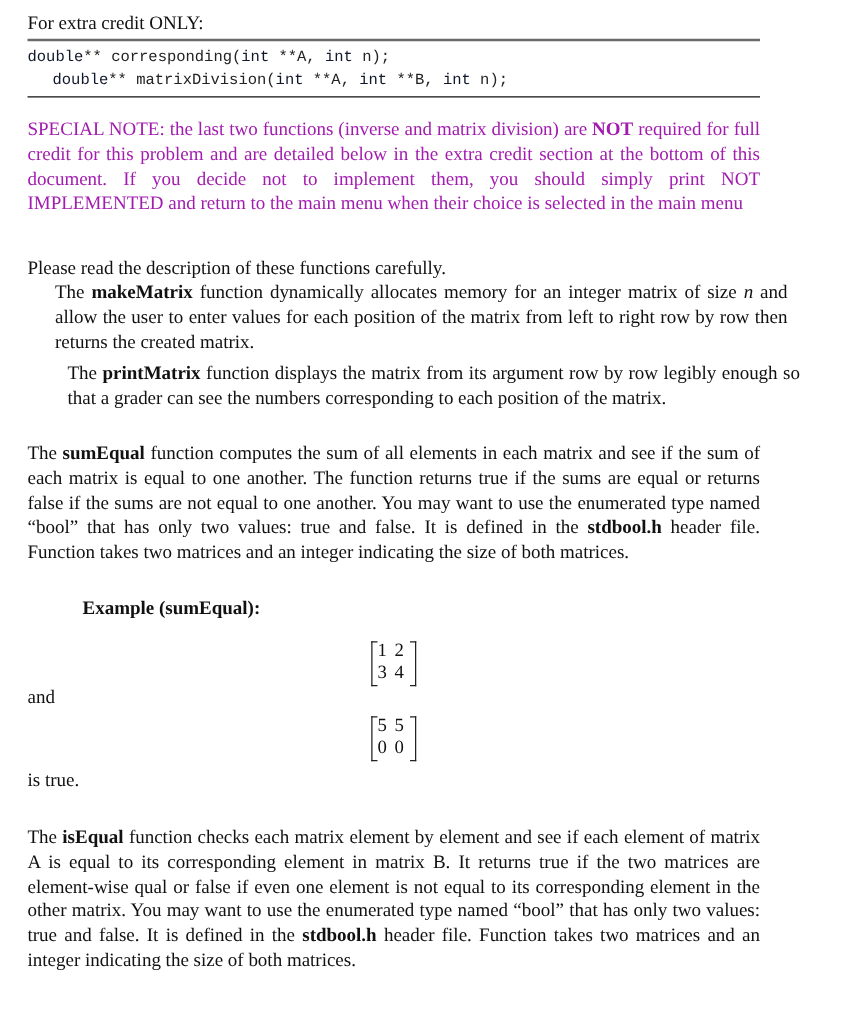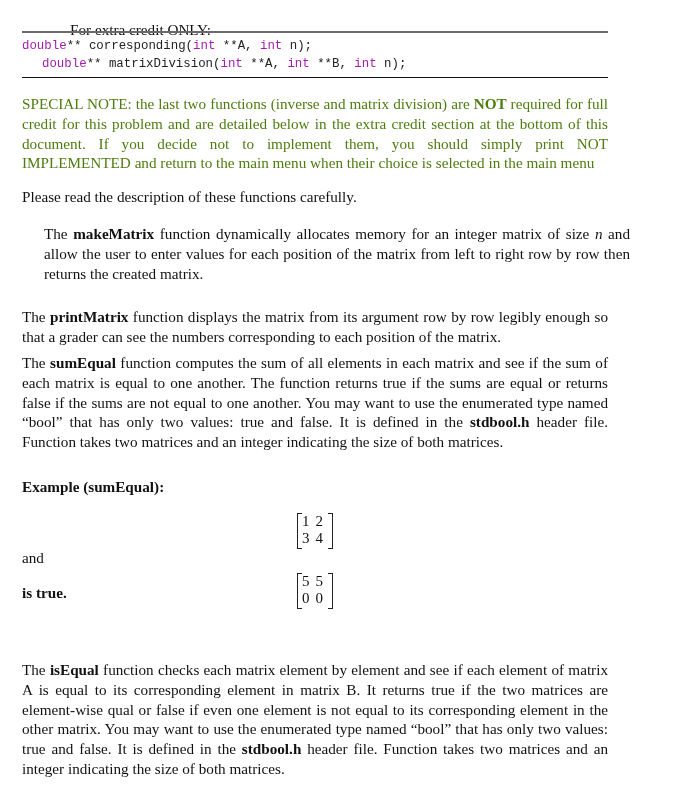--- a/index.html
+++ b/index.html
@@ -3,29 +3,29 @@
   <meta charset="utf-8">
   <style>
     html, body { margin: 0; padding: 0; background: #ffffff; }
     body {
       width: 690px; height: 811px; overflow: hidden; position: relative;
       font-family: "Liberation Serif", "DejaVu Serif", serif;
       color: #111111;
       font-size: 15.2px;
     }
     .page { position: absolute; left: 22px; top: 0; width: 586px; }
-    .heading { position: absolute; top: 20px; left: 0; font-size: 15.2px; line-height: 20px; margin-left: 48px; }
+    .heading { position: absolute; top: 9px; left: 0; font-size: 15.2px; line-height: 20px; }
     .rule-top { position: absolute; top: 31px; left: 0; width: 586px; height: 2px; background: #6a6a6a; }
     .code-line { position: absolute; left: 0; font-family: "Liberation Mono", "DejaVu Sans Mono", monospace; font-size: 12.4px; line-height: 16px; color: #222; white-space: pre; }
     .code-line.l1 { top: 38px; }
     .code-line.l2 { top: 56px; margin-left: 20px; }
-    .kw { color: #a21caf; }
+    .kw { color: #0f172a; }
     .rule-bottom { position: absolute; top: 77px; left: 0; width: 586px; height: 1px; background: #111; }
     .para { position: absolute; left: 0; width: 586px; line-height: 19.8px; text-align: justify; font-size: 15.2px; }
-    .para.red { color: #4d7c0f; }
+    .para.red { color: #a21caf; }
     b { font-weight: bold; }
     i { font-style: italic; }
     .matrix { position: absolute; font-size: 15px; line-height: 17px; }
     .matrix .bl, .matrix .br {
       position: absolute; top: 0; width: 4px; height: 34px;
       border-top: 1px solid #222; border-bottom: 1px solid #222;
     }
     .matrix .bl { left: 0; border-left: 1px solid #222; }
     .matrix .br { right: 0; border-right: 1px solid #222; }
     .matrix .row { display: flex; padding-left: 5px; padding-right: 5px; }
@@ -42,29 +42,29 @@
   <div class="rule-top"></div>
 
   <div class="code-line l1"><span class="kw">double</span><span>** corresponding(</span><span class="kw">int</span><span> **A, </span><span class="kw">int</span><span> n);</span></div>
 
   <div class="code-line l2"><span class="kw">double</span><span>** matrixDivision(</span><span class="kw">int</span><span> **A, </span><span class="kw">int</span><span> **B, </span><span class="kw">int</span><span> n);</span></div>
 
   <div class="rule-bottom"></div>
 
   <div class="para red" style="top:94px;"><span>SPECIAL NOTE: the last two functions (inverse and matrix division) are </span><b>NOT</b><span> required for full credit for this problem and are detailed below in the extra credit section at the bottom of this document. If you decide not to implement them, you should simply print NOT IMPLEMENTED and return to the main menu when their choice is selected in the main menu</span></div>
 
-  <div class="para" style="top:187px;">Please read the description of these functions carefully.</div>
+  <div class="para" style="top:205px;">Please read the description of these functions carefully.</div>
 
   <div class="para" style="top:224px;margin-left:22px;"><span>The </span><b>makeMatrix</b><span> function dynamically allocates memory for an integer matrix of size </span><i>n</i><span> and allow the user to enter values for each position of the matrix from left to right row by row then returns the created matrix.</span></div>
 
-  <div class="para" style="top:307px;"><span>The </span><b>printMatrix</b><span> function displays the matrix from its argument row by row legibly enough so that a grader can see the numbers corresponding to each position of the matrix.</span></div>
+  <div class="para" style="top:289px;margin-left:32px;"><span>The </span><b>printMatrix</b><span> function displays the matrix from its argument row by row legibly enough so that a grader can see the numbers corresponding to each position of the matrix.</span></div>
 
   <div class="para" style="top:353px;"><span>The </span><b>sumEqual</b><span> function computes the sum of all elements in each matrix and see if the sum of each matrix is equal to one another. The function returns true if the sums are equal or returns false if the sums are not equal to one another. You may want to use the enumerated type named “bool” that has only two values: true and false. It is defined in the </span><b>stdbool.h</b><span> header file. Function takes two matrices and an integer indicating the size of both matrices.</span></div>
 
-  <div class="para" style="top:477px;"><b>Example (sumEqual):</b></div>
+  <div class="para" style="top:477px;margin-left:44px;"><b>Example (sumEqual):</b></div>
 
   <div class="matrix" style="left:275px; top:513px; width:36px;">
     <div class="bl"></div>
     <div class="row">
         <span class="cell">1</span>
         <span class="cell">2</span>
       </div>
     <div class="row">
         <span class="cell">3</span>
         <span class="cell">4</span>
@@ -80,17 +80,17 @@
         <span class="cell">5</span>
         <span class="cell">5</span>
       </div>
     <div class="row">
         <span class="cell">0</span>
         <span class="cell">0</span>
       </div>
     <div class="br"></div>
   </div>
 
-  <div class="para" style="top:583px;font-weight:bold;">is true.</div>
+  <div class="para" style="top:615px;">is true.</div>
 
   <div class="para" style="top:660px;"><span>The </span><b>isEqual</b><span> function checks each matrix element by element and see if each element of matrix A is equal to its corresponding element in matrix B. It returns true if the two matrices are element-wise qual or false if even one element is not equal to its corresponding element in the other matrix. You may want to use the enumerated type named “bool” that has only two values: true and false. It is defined in the </span><b>stdbool.h</b><span> header file. Function takes two matrices and an integer indicating the size of both matrices.</span></div>
 
 </div>
 
 </body></html>

